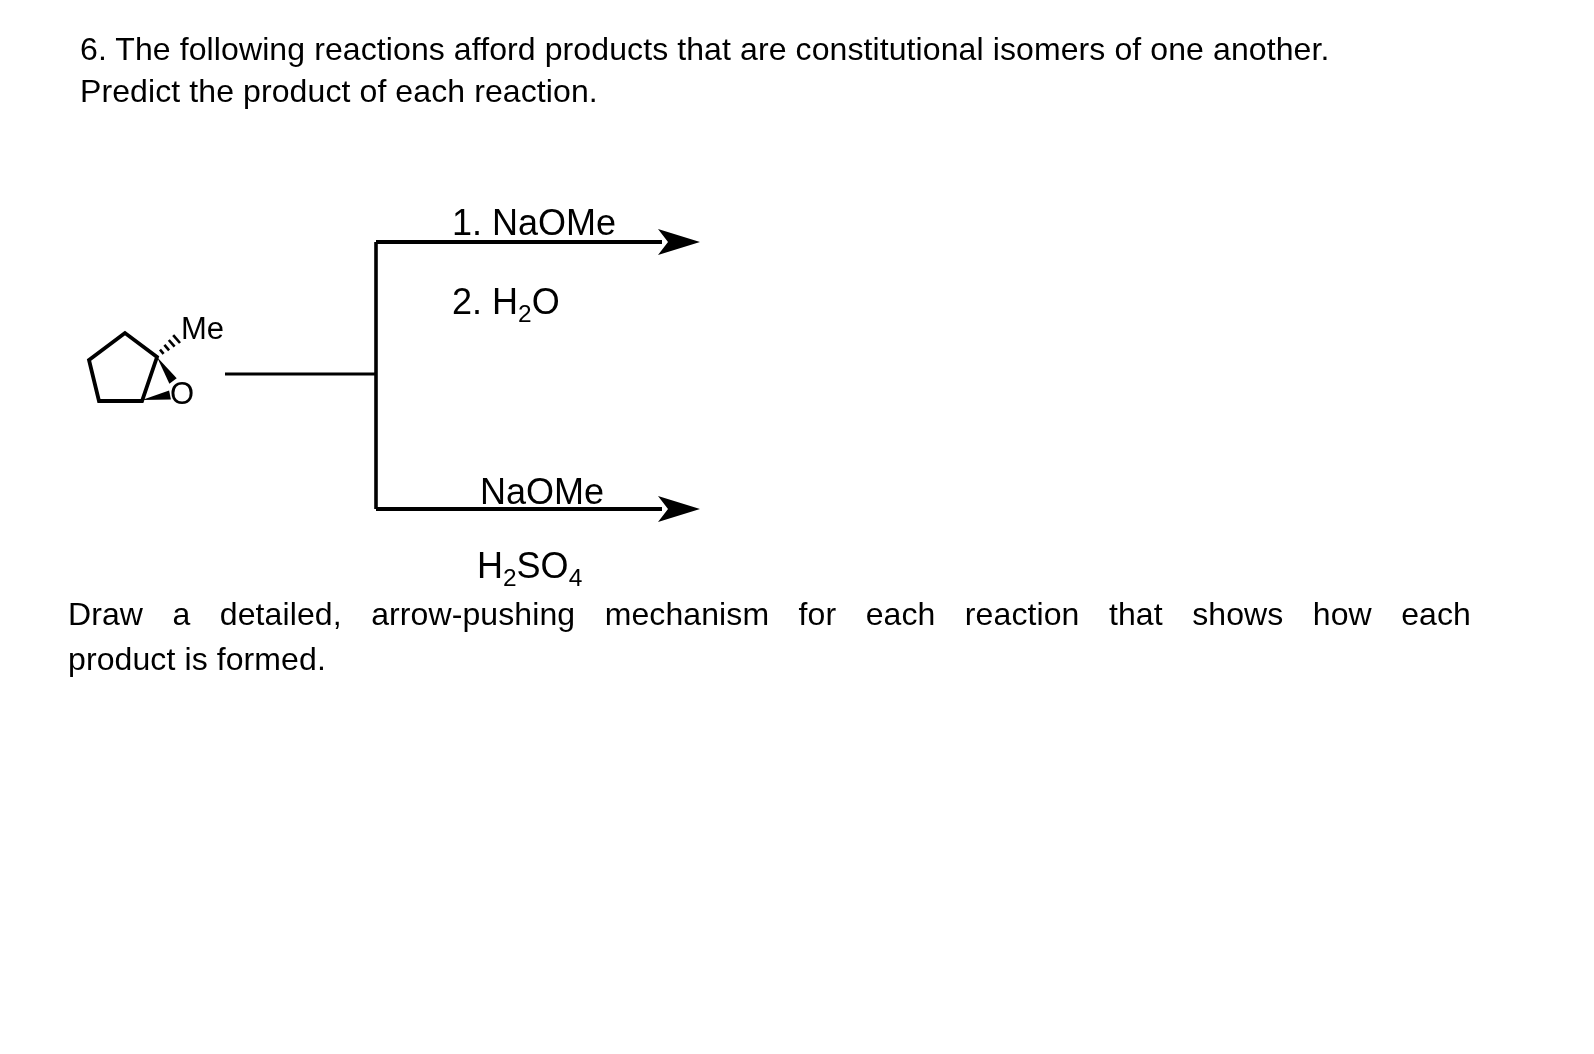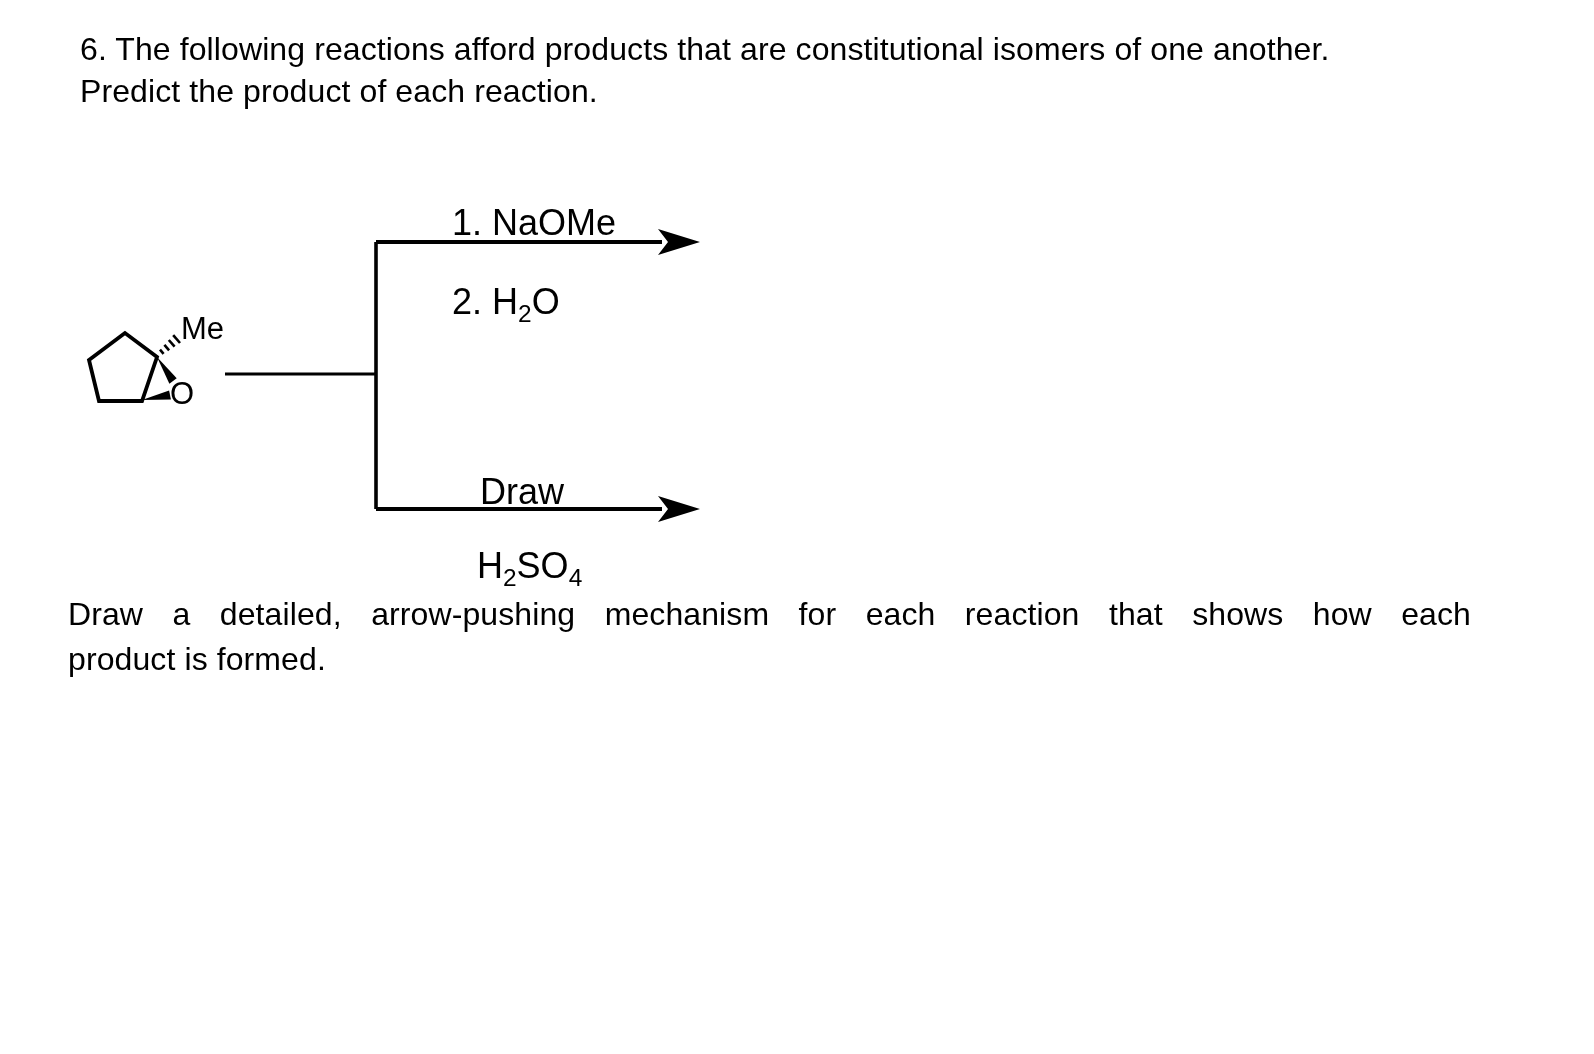--- a/index.html
+++ b/index.html
@@ -105,21 +105,21 @@
   <line class="bond" x1="376" y1="509" x2="662" y2="509" stroke-width="3.8"></line>
   <polygon class="solid" points="700,509 658,496 668,509 658,522"></polygon>
 </svg>
 
 <div class="reagent" style="left:452px; top:202px;">1. NaOMe</div>
 
 <div class="reagent" style="left:452px; top:249px;margin-top:32px;">
   <span>2. H</span><sub>2</sub><span>O</span>
 </div>
 
-<div class="reagent" style="left:480px; top:471px;">Draw</div>
+<div class="reagent" style="left:480px; top:471px;">NaOMe</div>
 
 <div class="reagent" style="left:477px; top:545px;">
   <span>H</span><sub>2</sub><span>SO</span><sub>4</sub>
 </div>
 
 <div class="para instr-block">
   <div class="line-just">Draw a detailed, arrow-pushing mechanism for each reaction that shows how each</div>
   <div class="line-plain">product is formed.</div>
 </div>
 

